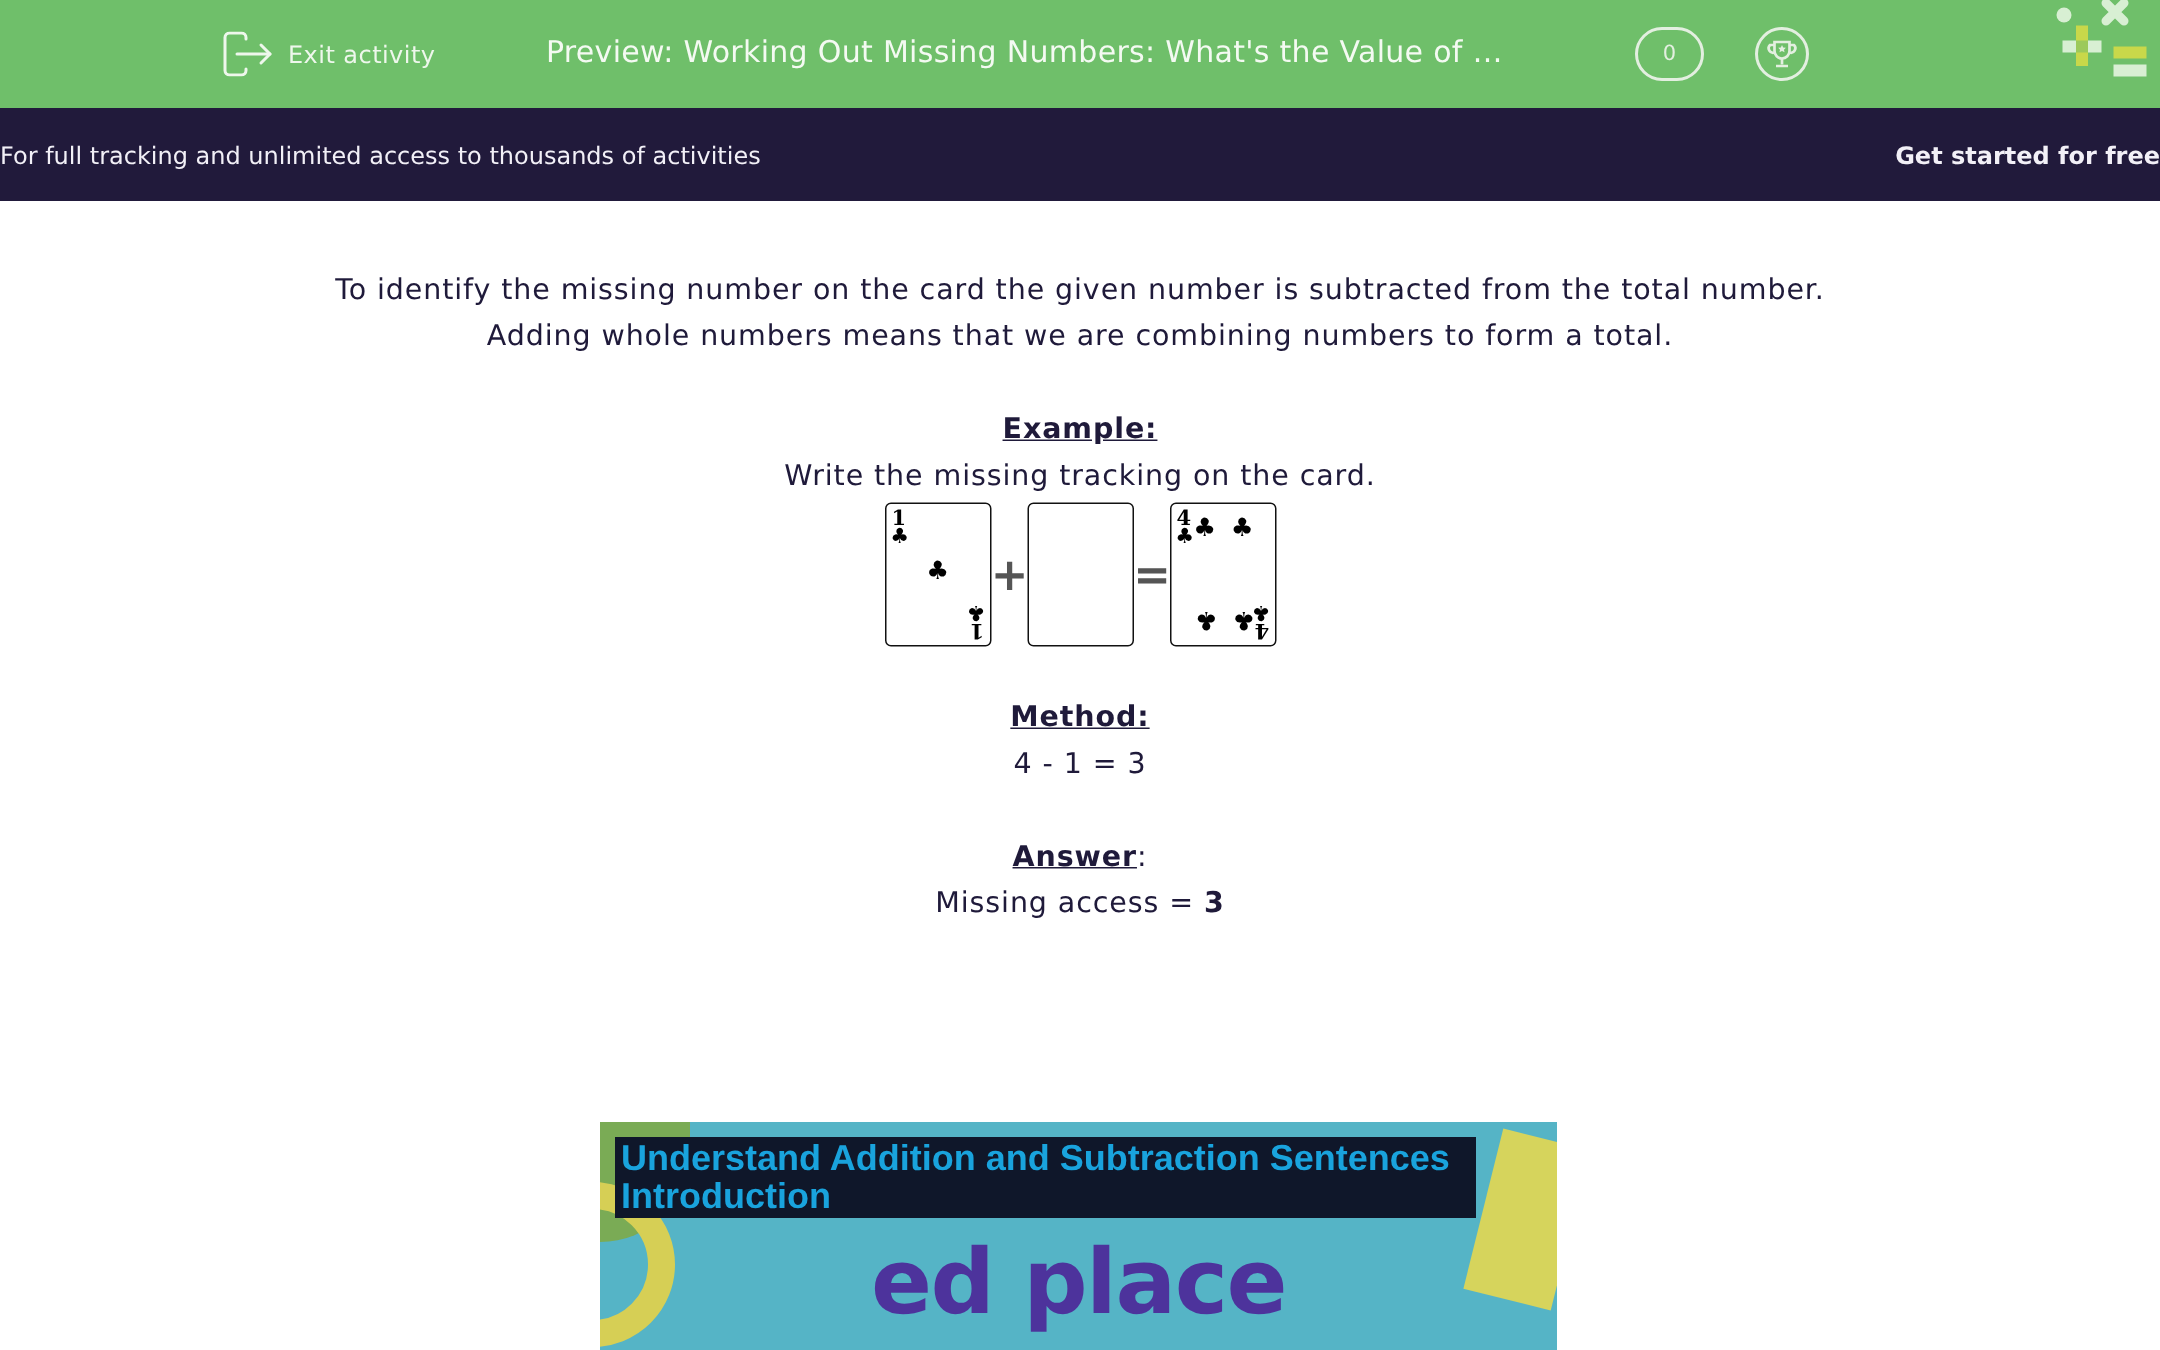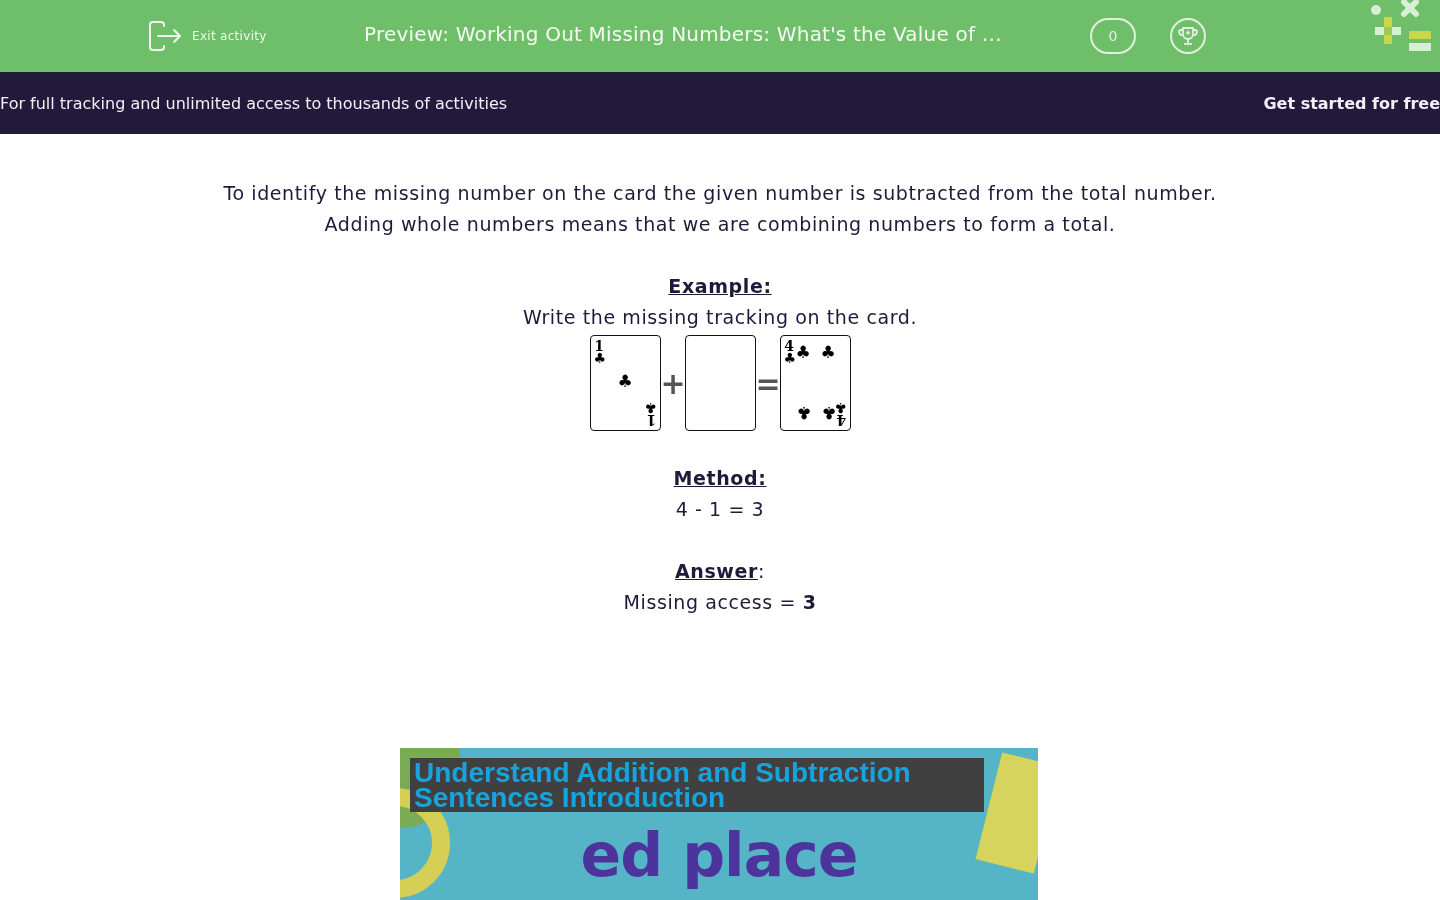--- a/index.html
+++ b/index.html
@@ -1,20 +1,20 @@
 <!DOCTYPE html>
 <html><head>
 <meta charset="utf-8">
 <style>
   * { box-sizing: border-box; margin: 0; padding: 0; }
   html, body { width: 1440px; height: 900px; overflow: hidden; background: #ffffff; }
   body { font-family: "DejaVu Sans", sans-serif; color: #1f1a3a; position: relative; }
 
   .topbar { position: absolute; left: 0; top: 0; width: 1440px; height: 72px; background: #6fbf6a; }
-  .exit { position: absolute; left: 148px; top: 20px; height: 32px; display: flex; align-items: center; gap: 10px; color: #eef7ec; font-size: 12px; letter-spacing: 0.3px; cursor: pointer; }
+  .exit { position: absolute; left: 148px; top: 20px; height: 32px; display: flex; align-items: center; gap: 10px; color: #eef7ec; font-size: 16px; letter-spacing: 0.3px; cursor: pointer; }
   .exit svg { width: 34px; height: 30px; }
   .title { position: absolute; left: 364px; top: 22px; width: 640px; font-size: 20px; color: #f4faf2; font-weight: 500; white-space: nowrap; overflow: hidden; text-overflow: ellipsis; letter-spacing: 0.2px; }
   .score { position: absolute; left: 1090px; top: 18px; width: 46px; height: 36px; border: 2px solid #e3efe0; border-radius: 18px; color: #e3efe0; font-size: 14px; display: flex; align-items: center; justify-content: center; }
   .trophy { position: absolute; left: 1170px; top: 18px; width: 36px; height: 36px; border: 2px solid #e3efe0; border-radius: 50%; display: flex; align-items: center; justify-content: center; }
   .logo { position: absolute; left: 1366px; top: 0; width: 74px; height: 56px; }
 
   .banner { position: absolute; left: 0; top: 72px; width: 1440px; height: 62px; background: #211a3b; color: #f2f0f7; font-size: 16px; display: flex; align-items: center; justify-content: space-between; }
   .banner b { font-weight: bold; margin-left: 5px; cursor: pointer; }
 
   .content { position: absolute; left: 0; top: 178px; width: 1440px; text-align: center; font-size: 19px; line-height: 31px; letter-spacing: 0.6px; color: #1f1a3a; }
@@ -25,21 +25,21 @@
   .card { width: 71px; height: 96px; border: 1.5px solid #111; border-radius: 4px; background: #fff; position: relative; font-family: "DejaVu Serif", serif; color: #000; }
   .op { width: 24px; text-align: center; font-size: 30px; font-weight: bold; color: #555; font-family: "DejaVu Sans", sans-serif; }
   .pip { position: absolute; font-size: 17px; line-height: 17px; }
   .corner { position: absolute; font-size: 14px; line-height: 12px; font-weight: bold; text-align: center; width: 12px; }
   .rot { transform: rotate(180deg); }
 
   .video { position: absolute; left: 400px; top: 748px; width: 638px; height: 152px; background: #55b4c6; overflow: hidden; }
   .video .ring { position: absolute; left: -60px; top: 40px; width: 110px; height: 110px; border-radius: 50%; border: 18px solid #d6cf55; }
   .video .green { position: absolute; left: 0; top: 0; width: 60px; height: 80px; background: #7eaa48; border-radius: 0 0 60px 0; opacity: 0.9; }
   .video .rect { position: absolute; left: 588px; top: 10px; width: 60px; height: 110px; background: #d6d45c; transform: rotate(14deg); }
-  .video .capt { position: absolute; left: 10px; top: 10px; width: 574px; height: 54px; background: #404040; color: #19a3dd; font-family: "Liberation Sans", sans-serif; font-weight: bold; font-size: 28px; line-height: 25px; padding: 2px 4px; }
+  .video .capt { position: absolute; left: 10px; top: 10px; width: 574px; height: 54px; background: #0f172a; color: #19a3dd; font-family: "Liberation Sans", sans-serif; font-weight: bold; font-size: 24px; line-height: 25px; padding: 2px 4px; }
   .video .brand { position: absolute; left: 0; width: 638px; top: 72px; text-align: center; font-size: 60px; font-weight: bold; color: #4c1d95; opacity: 0.85; letter-spacing: -1px; font-family: "DejaVu Sans", sans-serif; }
 </style>
 </head>
 <body>
 
 <div class="topbar">
   <div class="exit">
     <svg viewBox="0 0 34 30" fill="none" stroke="#eef7ec" stroke-width="2" stroke-linecap="round" stroke-linejoin="round">
       <path d="M16 5 V4 a3 3 0 0 0 -3 -3 H5 a3 3 0 0 0 -3 3 V26 a3 3 0 0 0 3 3 H13 a3 3 0 0 0 3 -3 V25"></path>
       <path d="M10 15 H32"></path>

